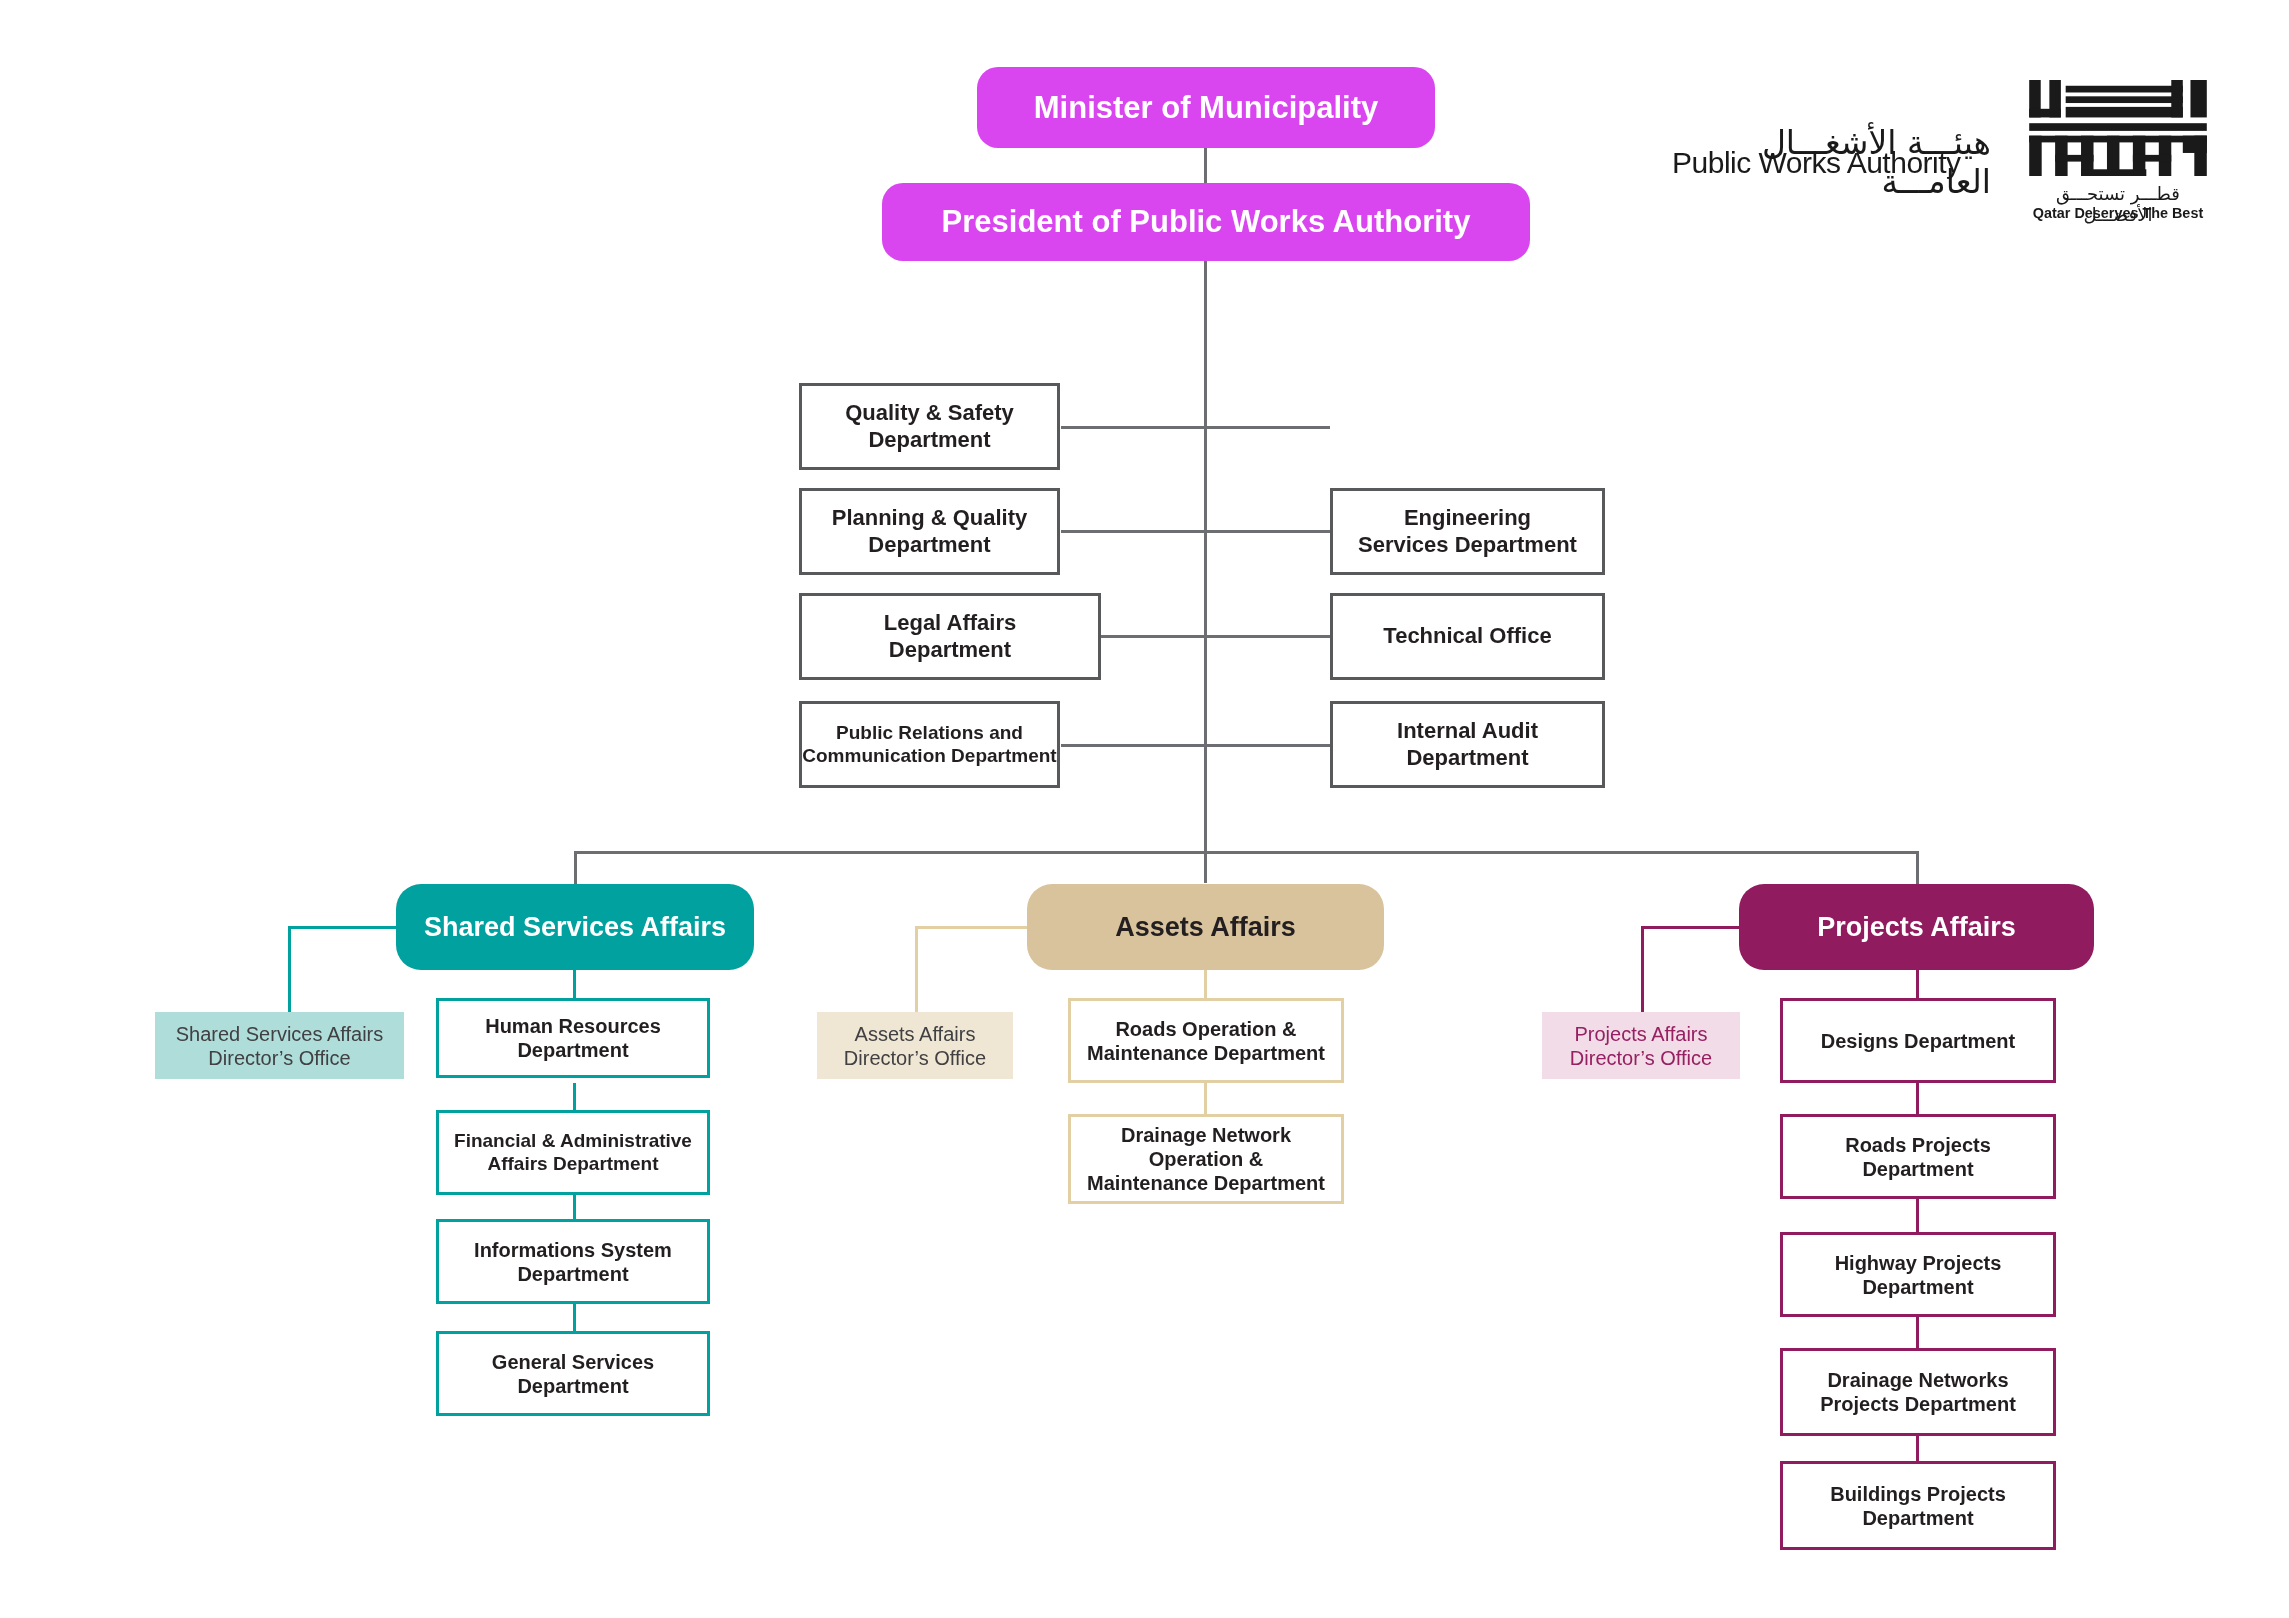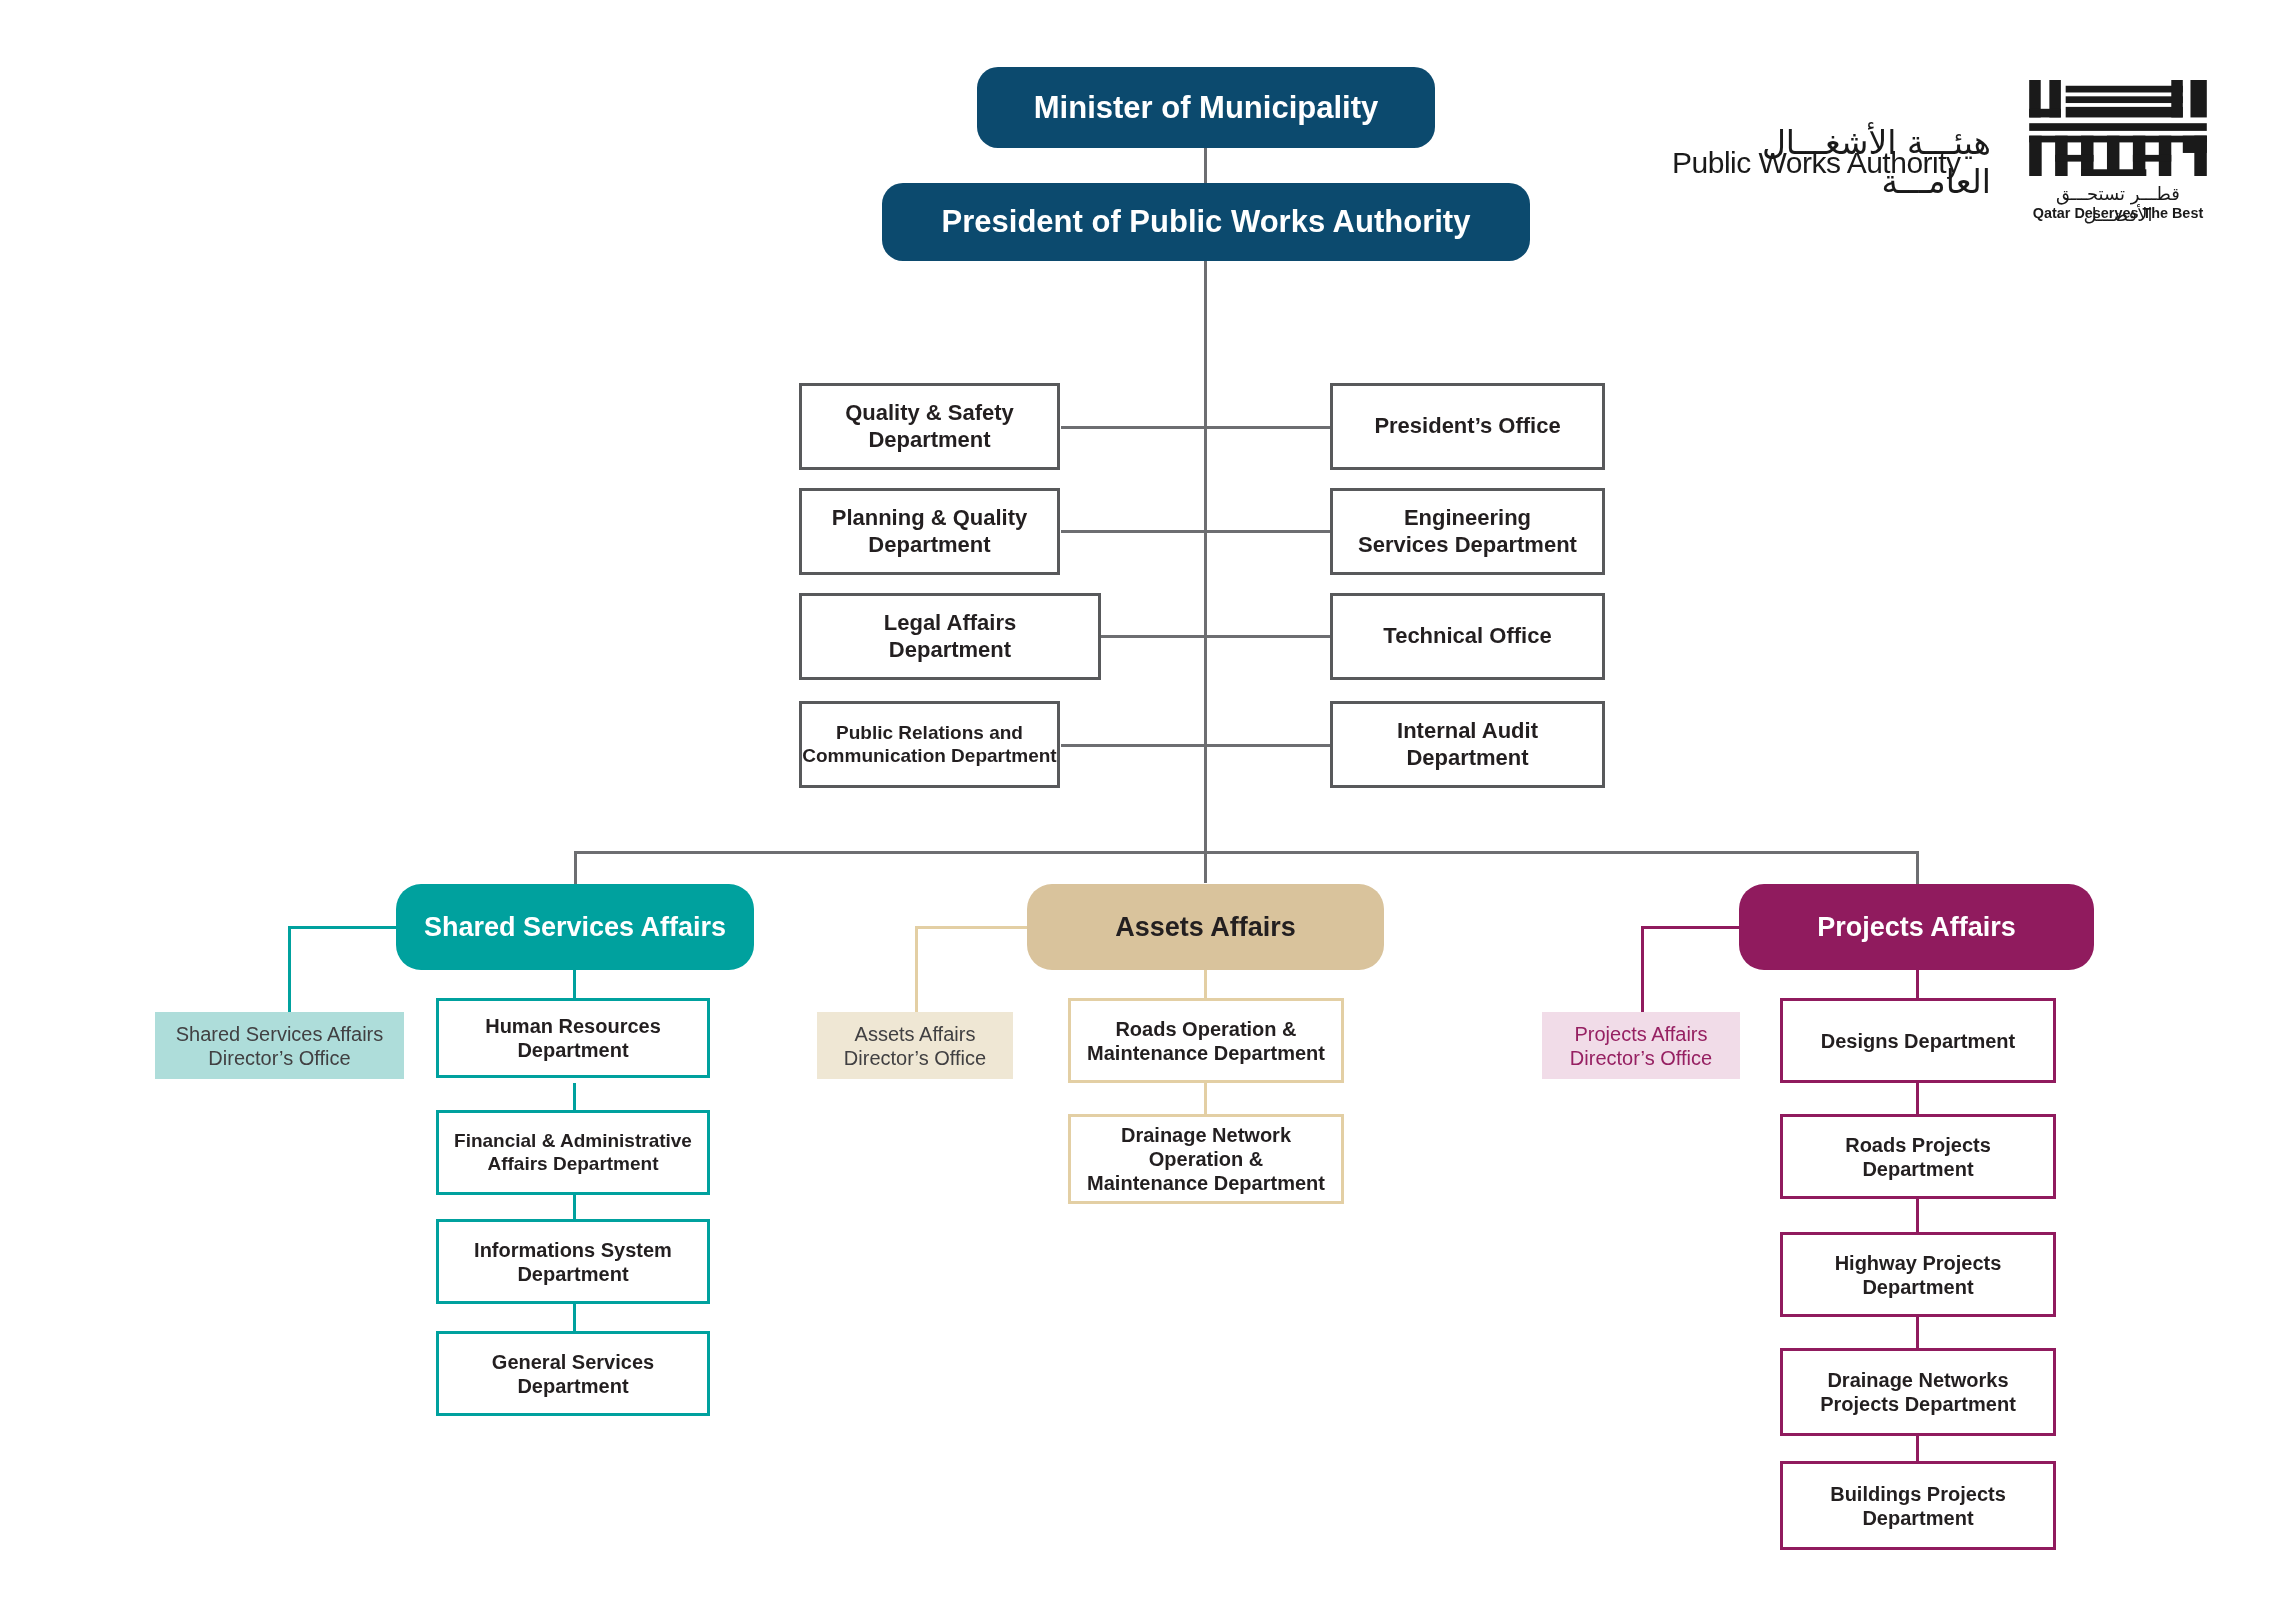--- a/index.html
+++ b/index.html
@@ -14,21 +14,21 @@
   
   .bx{
     position:absolute;
     box-sizing:border-box;
     display:flex;align-items:center;justify-content:center;
     text-align:center;
     white-space:pre-line;
     line-height:1.2;
     font-weight:700;
   }
-  .fill-dark{background:#0c4a6e;color:#ffffff;border-radius:21px;}
+  .fill-dark{background:#d946ef;color:#ffffff;border-radius:21px;}
   .fill-teal{background:#00a19e;color:#ffffff;border-radius:25px;}
   .fill-tan{background:#d9c39c;color:#231f20;border-radius:25px;}
   .fill-magenta{background:#901b5e;color:#ffffff;border-radius:25px;}
   .out-gray{background:#ffffff;border:3.8px solid #58595b;}
   .out-teal{background:#ffffff;border:3.8px solid #00a19e;}
   .out-tan{background:#ffffff;border:3.8px solid #e3cfa4;}
   .out-magenta{background:#ffffff;border:3.8px solid #901b5e;}
   .dir-teal{background:#aeddda;color:#414042;font-weight:400;}
   .dir-tan{background:#efe7d4;color:#414042;font-weight:400;}
   .dir-pink{background:#f1dce8;color:#962062;font-weight:400;}
@@ -78,21 +78,20 @@
 
   <div class="bx out-gray fs-mid" style="left:799px;top:383px;width:261px;height:87px;">Quality &amp; Safety
 Department</div>
   <div class="bx out-gray fs-mid" style="left:799px;top:488px;width:261px;height:87px;">Planning &amp; Quality
 Department</div>
   <div class="bx out-gray fs-mid" style="left:799px;top:593px;width:302px;height:87px;">Legal Affairs
 Department</div>
   <div class="bx out-gray fs-mid-sm" style="left:799px;top:701px;width:261px;height:87px;">Public Relations and
 Communication Department</div>
 
-  <div class="bx out-gray fs-mid" style="left:1330px;top:383px;width:275px;height:87px;">President’s Office</div>
   <div class="bx out-gray fs-mid" style="left:1330px;top:488px;width:275px;height:87px;">Engineering
 Services Department</div>
   <div class="bx out-gray fs-mid" style="left:1330px;top:593px;width:275px;height:87px;">Technical Office</div>
   <div class="bx out-gray fs-mid" style="left:1330px;top:701px;width:275px;height:87px;">Internal Audit
 Department</div>
 
   <div class="ln teal" style="left:288px;top:926px;width:108px;height:2.9px;"></div>
   <div class="ln teal" style="left:288px;top:926px;width:2.9px;height:86px;"></div>
   <div class="ln teal" style="left:573px;top:970px;width:2.9px;height:28px;"></div>
   <div class="ln teal" style="left:573px;top:1083px;width:2.9px;height:27px;"></div>

